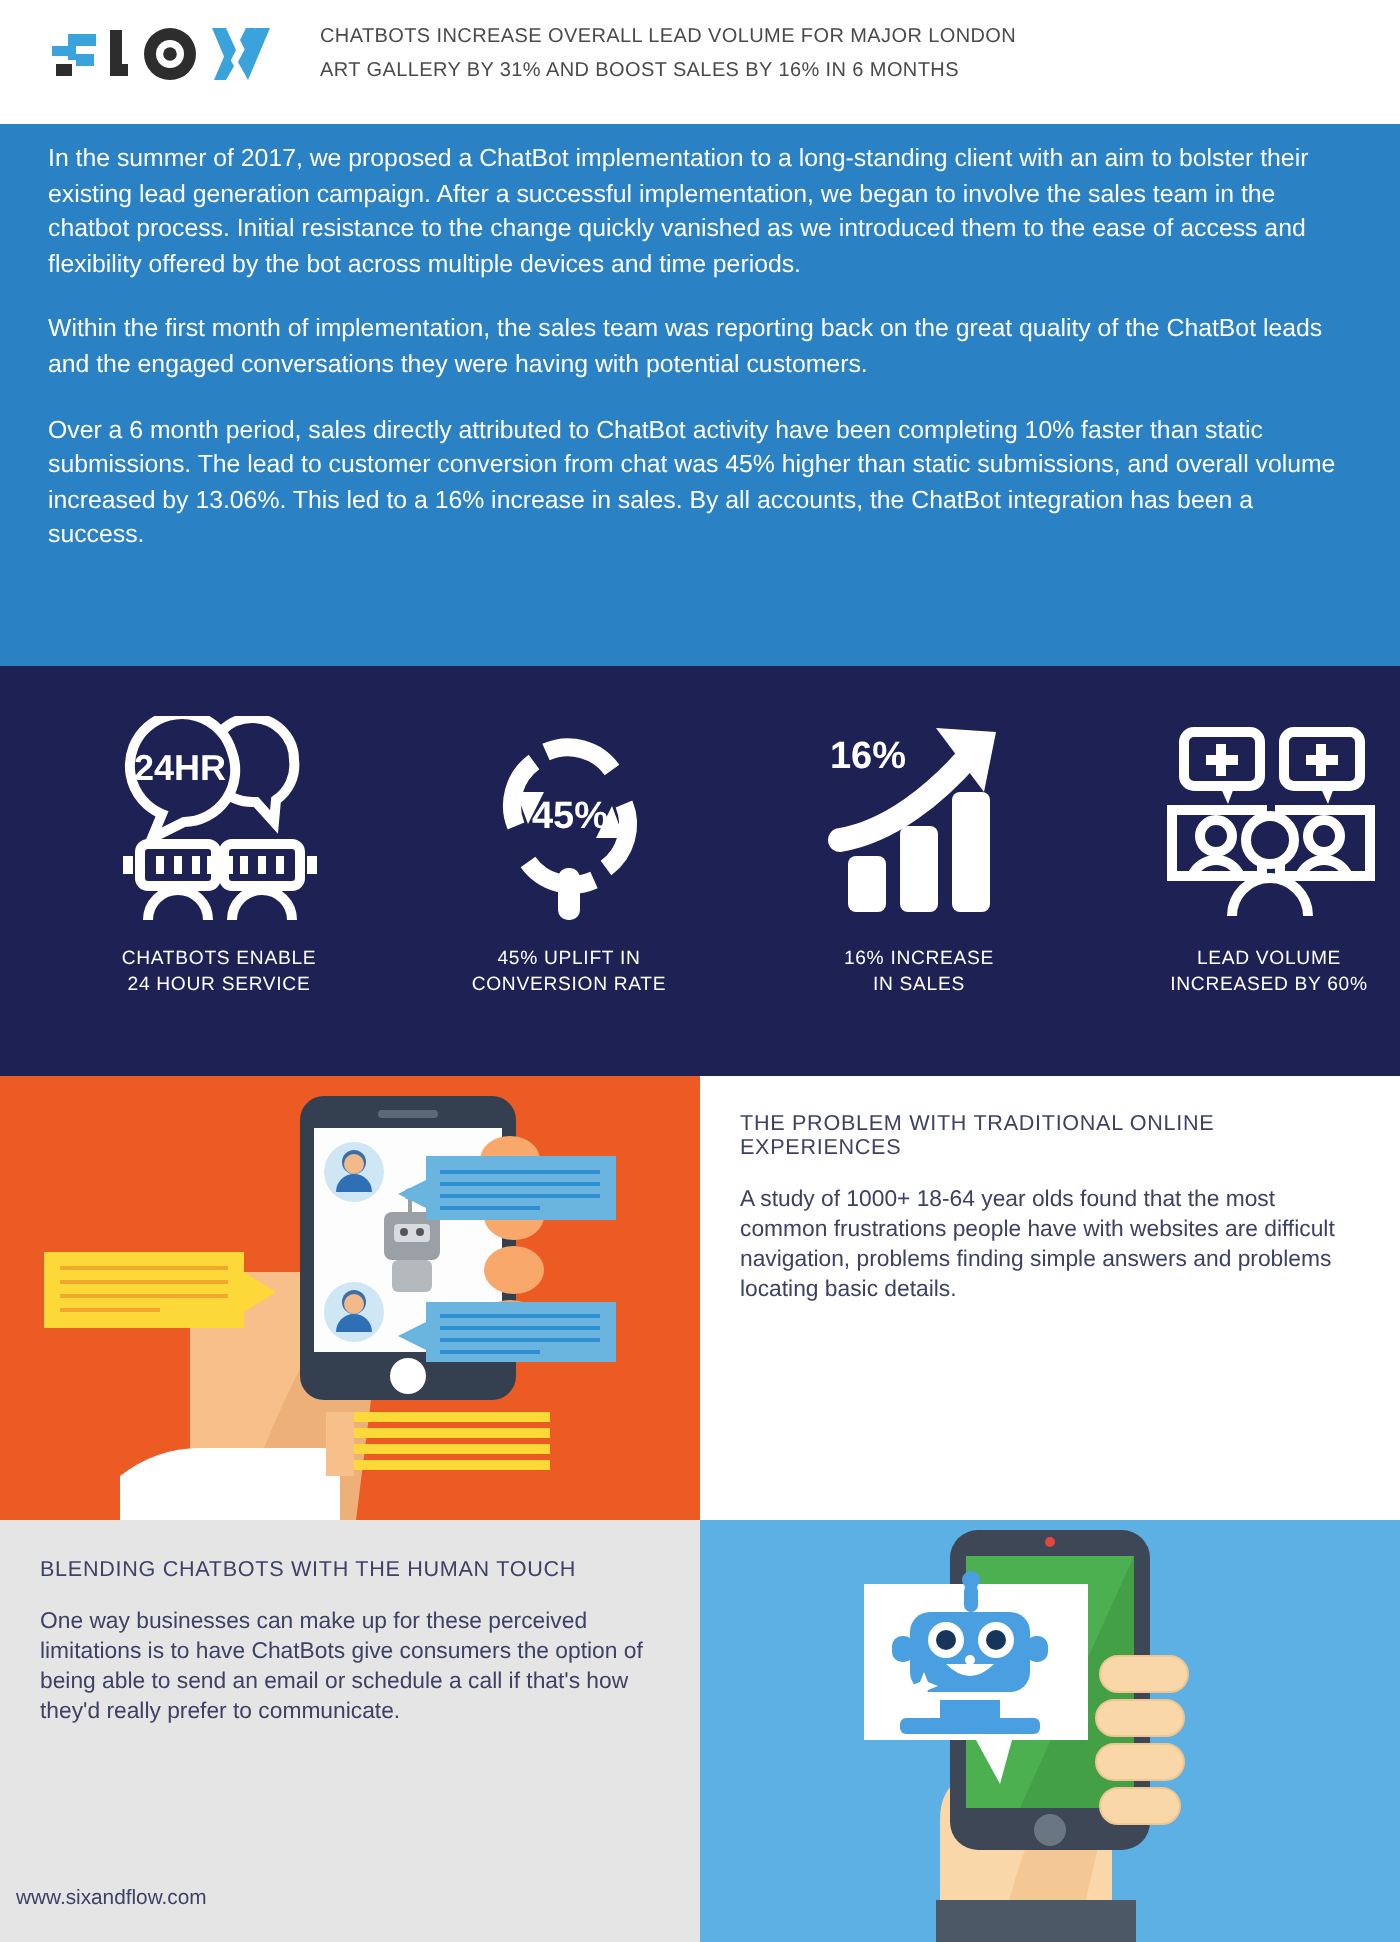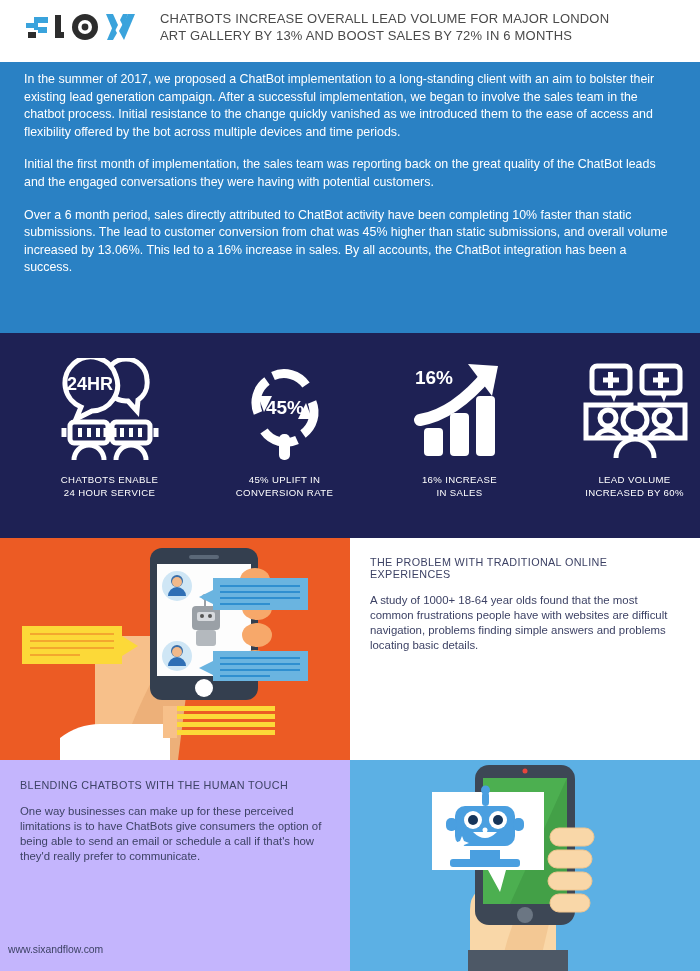--- a/index.html
+++ b/index.html
@@ -24,21 +24,21 @@
     display:flex;
     align-items:center;
     justify-content:center;
     padding-top:2px;
   }
   .logo svg { display:block; }
   .headline {
     flex:1;
     padding-right:60px;
     padding-top:5px;
-    font-size:13px;
+    font-size:10px;
     line-height:16.5px;
     letter-spacing:.2px;
     color:#4a4a4a;
   }
   .headline div { white-space:nowrap; }
 
   
   .intro {
     background:#2a81c4;
     color:#ffffff;
@@ -112,21 +112,21 @@
     margin-bottom:12px;
   }
 
   
   .row-bot {
     display:flex;
     height:211px;
   }
   .panel-text-bl {
     width:350px;
-    background:#c4b5fd;
+    background:#e5e5e5;
     padding:19px 18px 0 20px;
     position:relative;
   }
   .panel-blue {
     width:350px;
     background:#5cb0e4;
     position:relative;
     overflow:hidden;
   }
   .footer-url {
@@ -156,27 +156,27 @@
       <circle cx="61" cy="19" r="3.4" fill="#2d2d2d"></circle>
 
       <path d="M82 6 l7 0 l5 11 l-4 8z" fill="#3aa3dc"></path>
       <path d="M104 6 l7 0 l-11 26 l-5 -9z" fill="#3aa3dc"></path>
       <path d="M89 32 l-6 0 l6 -14 l4 7z" fill="#3aa3dc"></path>
       <path d="M99 6 l5 0 l-5 12 l-3 -6z" fill="#3aa3dc"></path>
     </svg>
   </div>
   <div class="headline">
     <div>CHATBOTS INCREASE OVERALL LEAD VOLUME FOR MAJOR LONDON</div>
-    <div>ART GALLERY BY 13% AND BOOST SALES BY 72% IN 6 MONTHS</div>
+    <div>ART GALLERY BY 31% AND BOOST SALES BY 16% IN 6 MONTHS</div>
   </div>
 </div>
 
 <div class="intro">
   <p>In the summer of 2017, we proposed a ChatBot implementation to a long-standing client with an aim to bolster their existing lead generation campaign. After a successful implementation, we began to involve the sales team in the chatbot process. Initial resistance to the change quickly vanished as we introduced them to the ease of access and flexibility offered by the bot across multiple devices and time periods.</p>
-  <p>Initial the first month of implementation, the sales team was reporting back on the great quality of the ChatBot leads and  the engaged conversations they were having with potential customers.</p>
+  <p>Within the first month of implementation, the sales team was reporting back on the great quality of the ChatBot leads and  the engaged conversations they were having with potential customers.</p>
   <p>Over a 6 month period, sales directly attributed to ChatBot activity have been completing 10% faster than static submissions. The lead to customer conversion from chat was 45% higher than static submissions, and overall volume increased by 13.06%. This led to a 16% increase in sales. By all accounts, the ChatBot integration has been a success.</p>
 </div>
 
 <div class="stats">
 
   <div class="stat">
     <div class="stat-icon">
       <svg width="112" height="106" viewBox="0 0 112 106">
         <g fill="none" stroke="#fff" stroke-width="5">
           <path d="M93 22a21 21 0 1 0-21 21h2l9 10 1-11a21 21 0 0 0 9-20z"></path>

